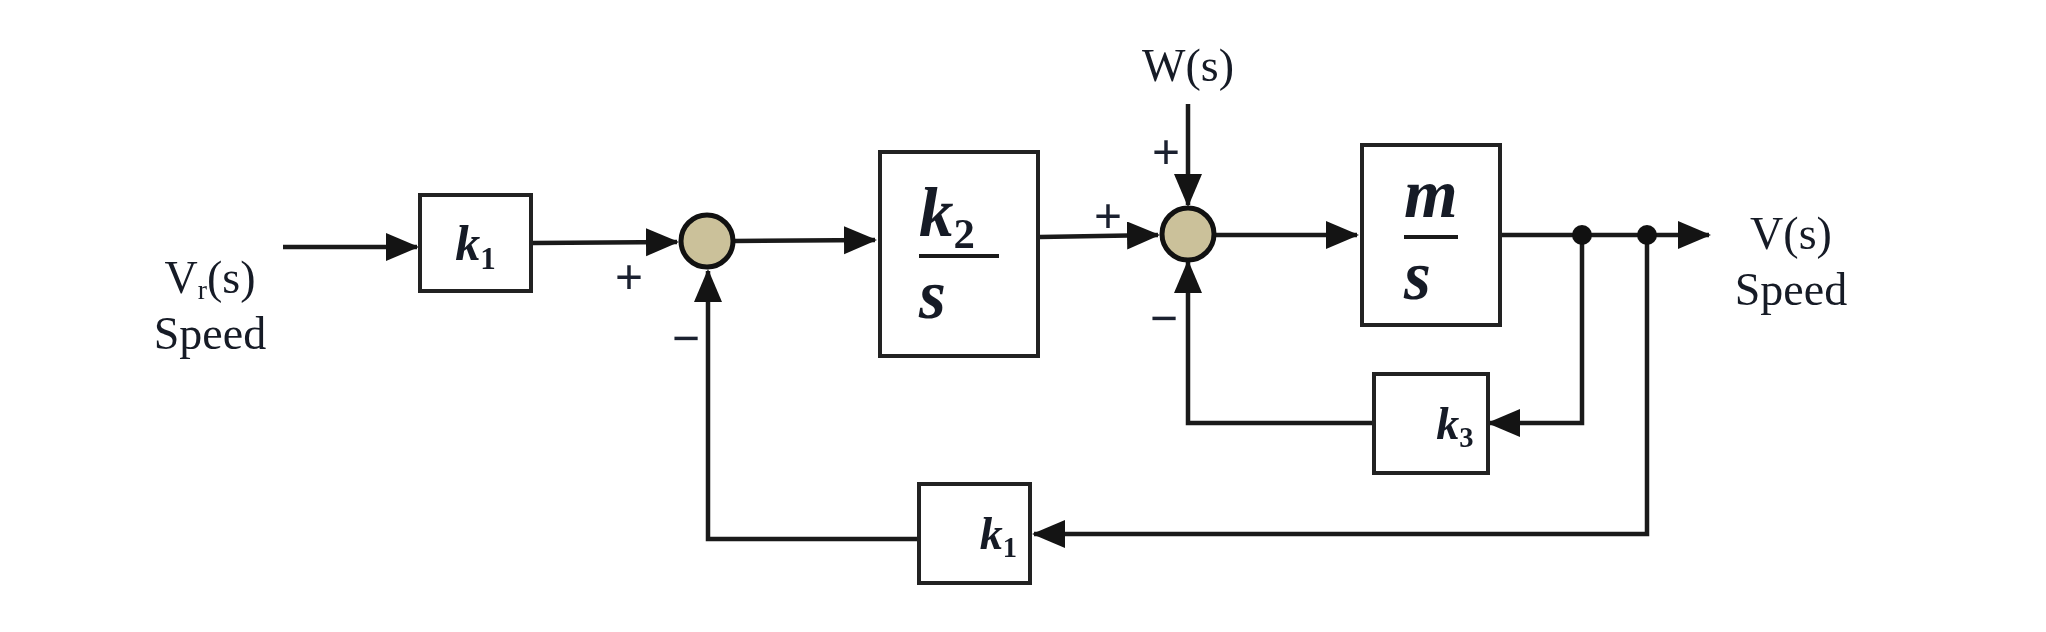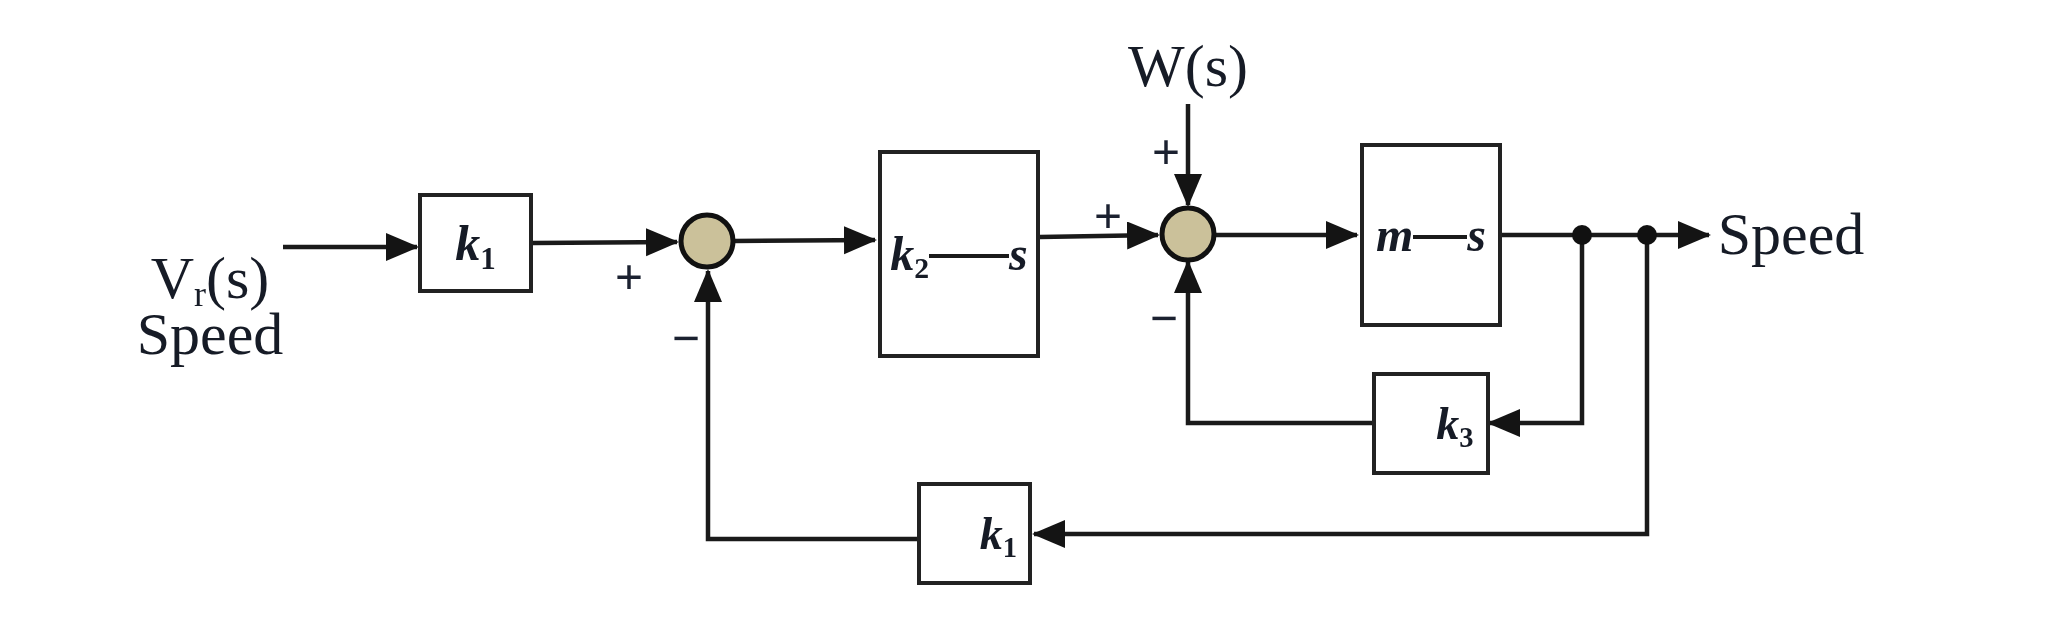--- a/index.html
+++ b/index.html
@@ -5,25 +5,25 @@
   html,body{margin:0;padding:0;background:#ffffff;}
   #canvas{position:relative;width:2046px;height:632px;background:#ffffff;overflow:hidden;
           font-family:"Liberation Serif","DejaVu Serif",serif;color:#161b26;}
   #wires{position:absolute;left:0;top:0;}
   .block{position:absolute;box-sizing:border-box;border:4px solid #222222;background:#ffffff;
          display:flex;align-items:center;justify-content:center;}
   .mi{font-style:italic;font-weight:700;font-family:"Liberation Serif","DejaVu Serif",serif;}
   .block sub{font-size:0.62em;font-style:normal;font-weight:700;line-height:0;vertical-align:-0.28em;}
   .bk-lg{font-size:50px;}
   .bk-md{font-size:46px;padding-left:48px;}
-  .frac{display:flex;flex-direction:row;align-items:center;font-size:48px;line-height:1.02;}
+  .frac{display:flex;flex-direction:column;font-size:69px;line-height:1.02;}
   .frac .bar{display:block;height:4px;background:#1a1a1a;margin:6px 0 2px 0;}
   .bar-k2{width:80px;}
   .bar-m{width:54px;}
-  .lbl{position:absolute;text-align:center;font-size:60px;line-height:56px;white-space:nowrap;}
+  .lbl{position:absolute;text-align:center;font-size:46px;line-height:56px;white-space:nowrap;}
   .lbl sub{font-size:0.6em;line-height:0;vertical-align:-0.22em;}
   .sign{position:absolute;transform:translate(-50%,-50%);font-size:50px;font-weight:700;
         line-height:1;color:#1b2130;}
 </style>
 </head>
 <body>
 
 <div id="canvas">
 
   <svg id="wires" width="2046" height="632" viewBox="0 0 2046 632" xmlns="http://www.w3.org/2000/svg">
@@ -56,20 +56,21 @@
   </svg>
 
   <div class="lbl" style="left:40px;top:222px;width:340px;margin-top:28px;">
     <div><span>V</span><sub>r</sub><span>(s)</span></div>
     <div>Speed</div>
   </div>
 
   <div class="lbl" style="left:1096px;top:38px;width:184px;">W(s)</div>
 
   <div class="lbl" style="left:1696px;top:206px;width:190px;">
+    <div>V(s)</div>
     <div>Speed</div>
   </div>
 
   <div class="block bk-lg" style="left:418px;top:193px;width:115px;height:100px;">
     <span><span class="mi">k</span><sub>1</sub></span>
   </div>
 
   <div class="block" style="left:878px;top:150px;width:162px;height:208px;">
     <span class="frac">
       <span class="num"><span class="mi">k</span><sub>2</sub></span>

